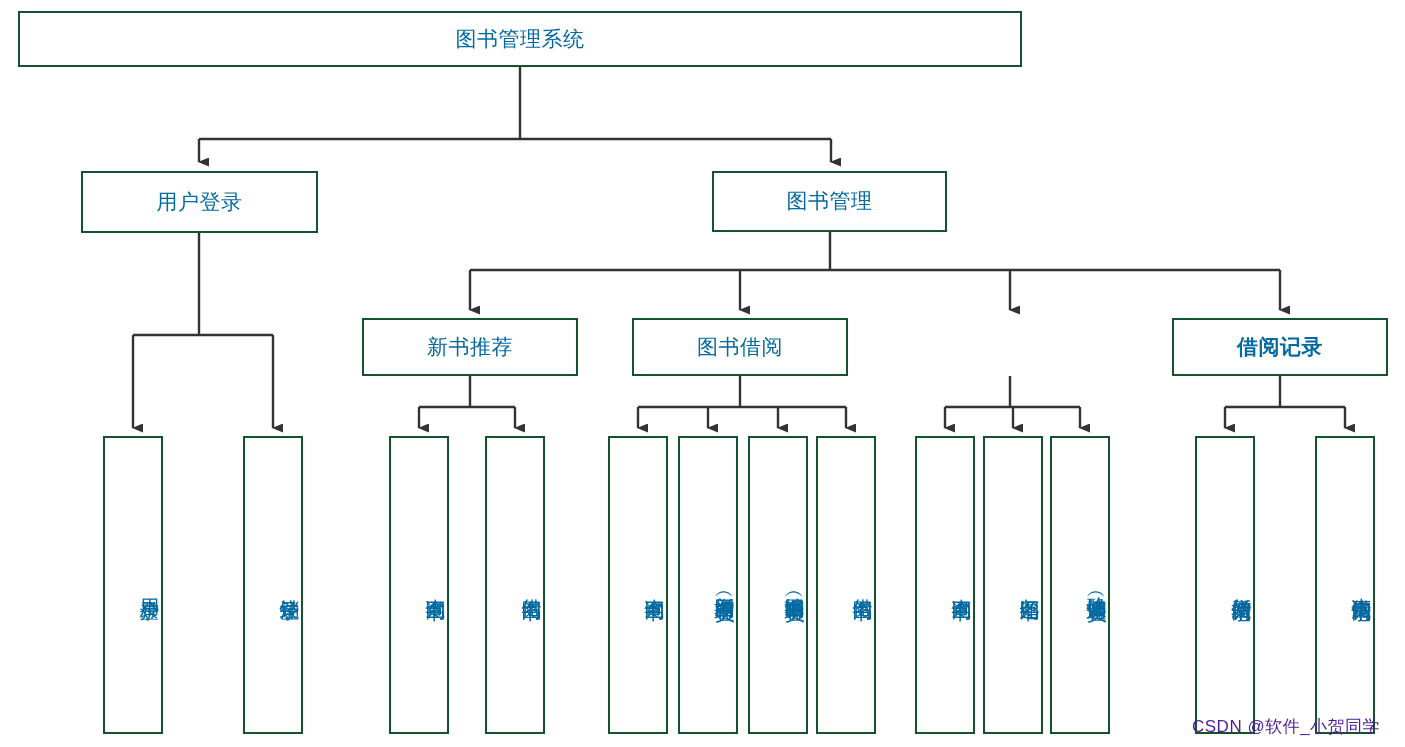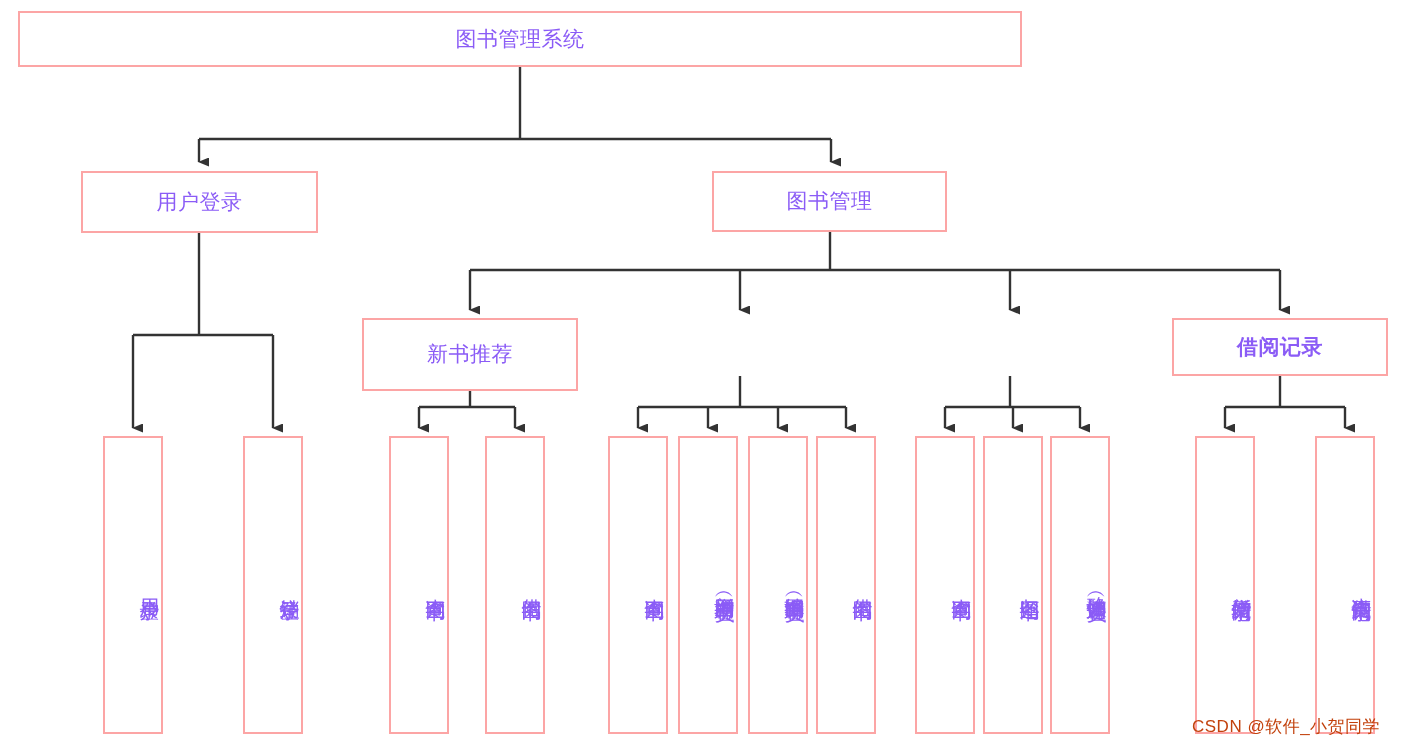--- a/index.html
+++ b/index.html
@@ -22,26 +22,26 @@
     position: absolute;
     left: 0;
     top: 0;
     width: 1405px;
     height: 747px;
     pointer-events: none;
   }
   .node {
     position: absolute;
     box-sizing: border-box;
-    border: 2px solid #fca5a5;
+    border: 2px solid #14532d;
     background: #ffffff;
     display: flex;
     align-items: center;
     justify-content: center;
-    color: #8b5cf6;
+    color: #0369a1;
     line-height: 1.18;
   }
   .node.horiz {
     font-size: 21px;
     letter-spacing: 0.5px;
     padding: 0 6px;
     text-align: center;
   }
   .node.vert {
     writing-mode: vertical-rl;
@@ -55,21 +55,21 @@
     white-space: nowrap;
   }
   .node.vert > .vlabel {
     writing-mode: vertical-rl;
     text-orientation: upright;
     display: block;
   }
   .watermark {
     position: absolute;
     font-size: 17px;
-    color: #c2410c;
+    color: #4c1d95;
     letter-spacing: 0.5px;
     white-space: nowrap;
     font-family: "Liberation Sans", "DejaVu Sans", sans-serif;
   }
 </style>
 </head>
 <body>
 
 <div id="diagram-root">
 
@@ -128,22 +128,25 @@
     <span>图书管理系统</span>
   </div>
 
   <div class="node horiz" style="left:81px; top:171px; width:237px; height:62px;">
     <span>用户登录</span>
   </div>
   <div class="node horiz" style="left:712px; top:171px; width:235px; height:61px;">
     <span>图书管理</span>
   </div>
 
-  <div class="node horiz" style="left:362px; top:318px; width:216px; height:73px;">
+  <div class="node horiz" style="left:362px; top:318px; width:216px; height:58px;">
     <span>新书推荐</span>
+  </div>
+  <div class="node horiz" style="left:632px; top:318px; width:216px; height:58px;">
+    <span>图书借阅</span>
   </div>
   <div class="node horiz" style="left:1172px; top:318px; width:216px; height:58px;font-weight:bold;">
     <span>借阅记录</span>
   </div>
 
   <div class="node vert" style="left:103px; top:436px; width:60px; height:298px;">
     <span class="vlabel">用户登录</span>
   </div>
   <div class="node vert" style="left:243px; top:436px; width:60px; height:298px;">
     <span class="vlabel">注销登录</span>

